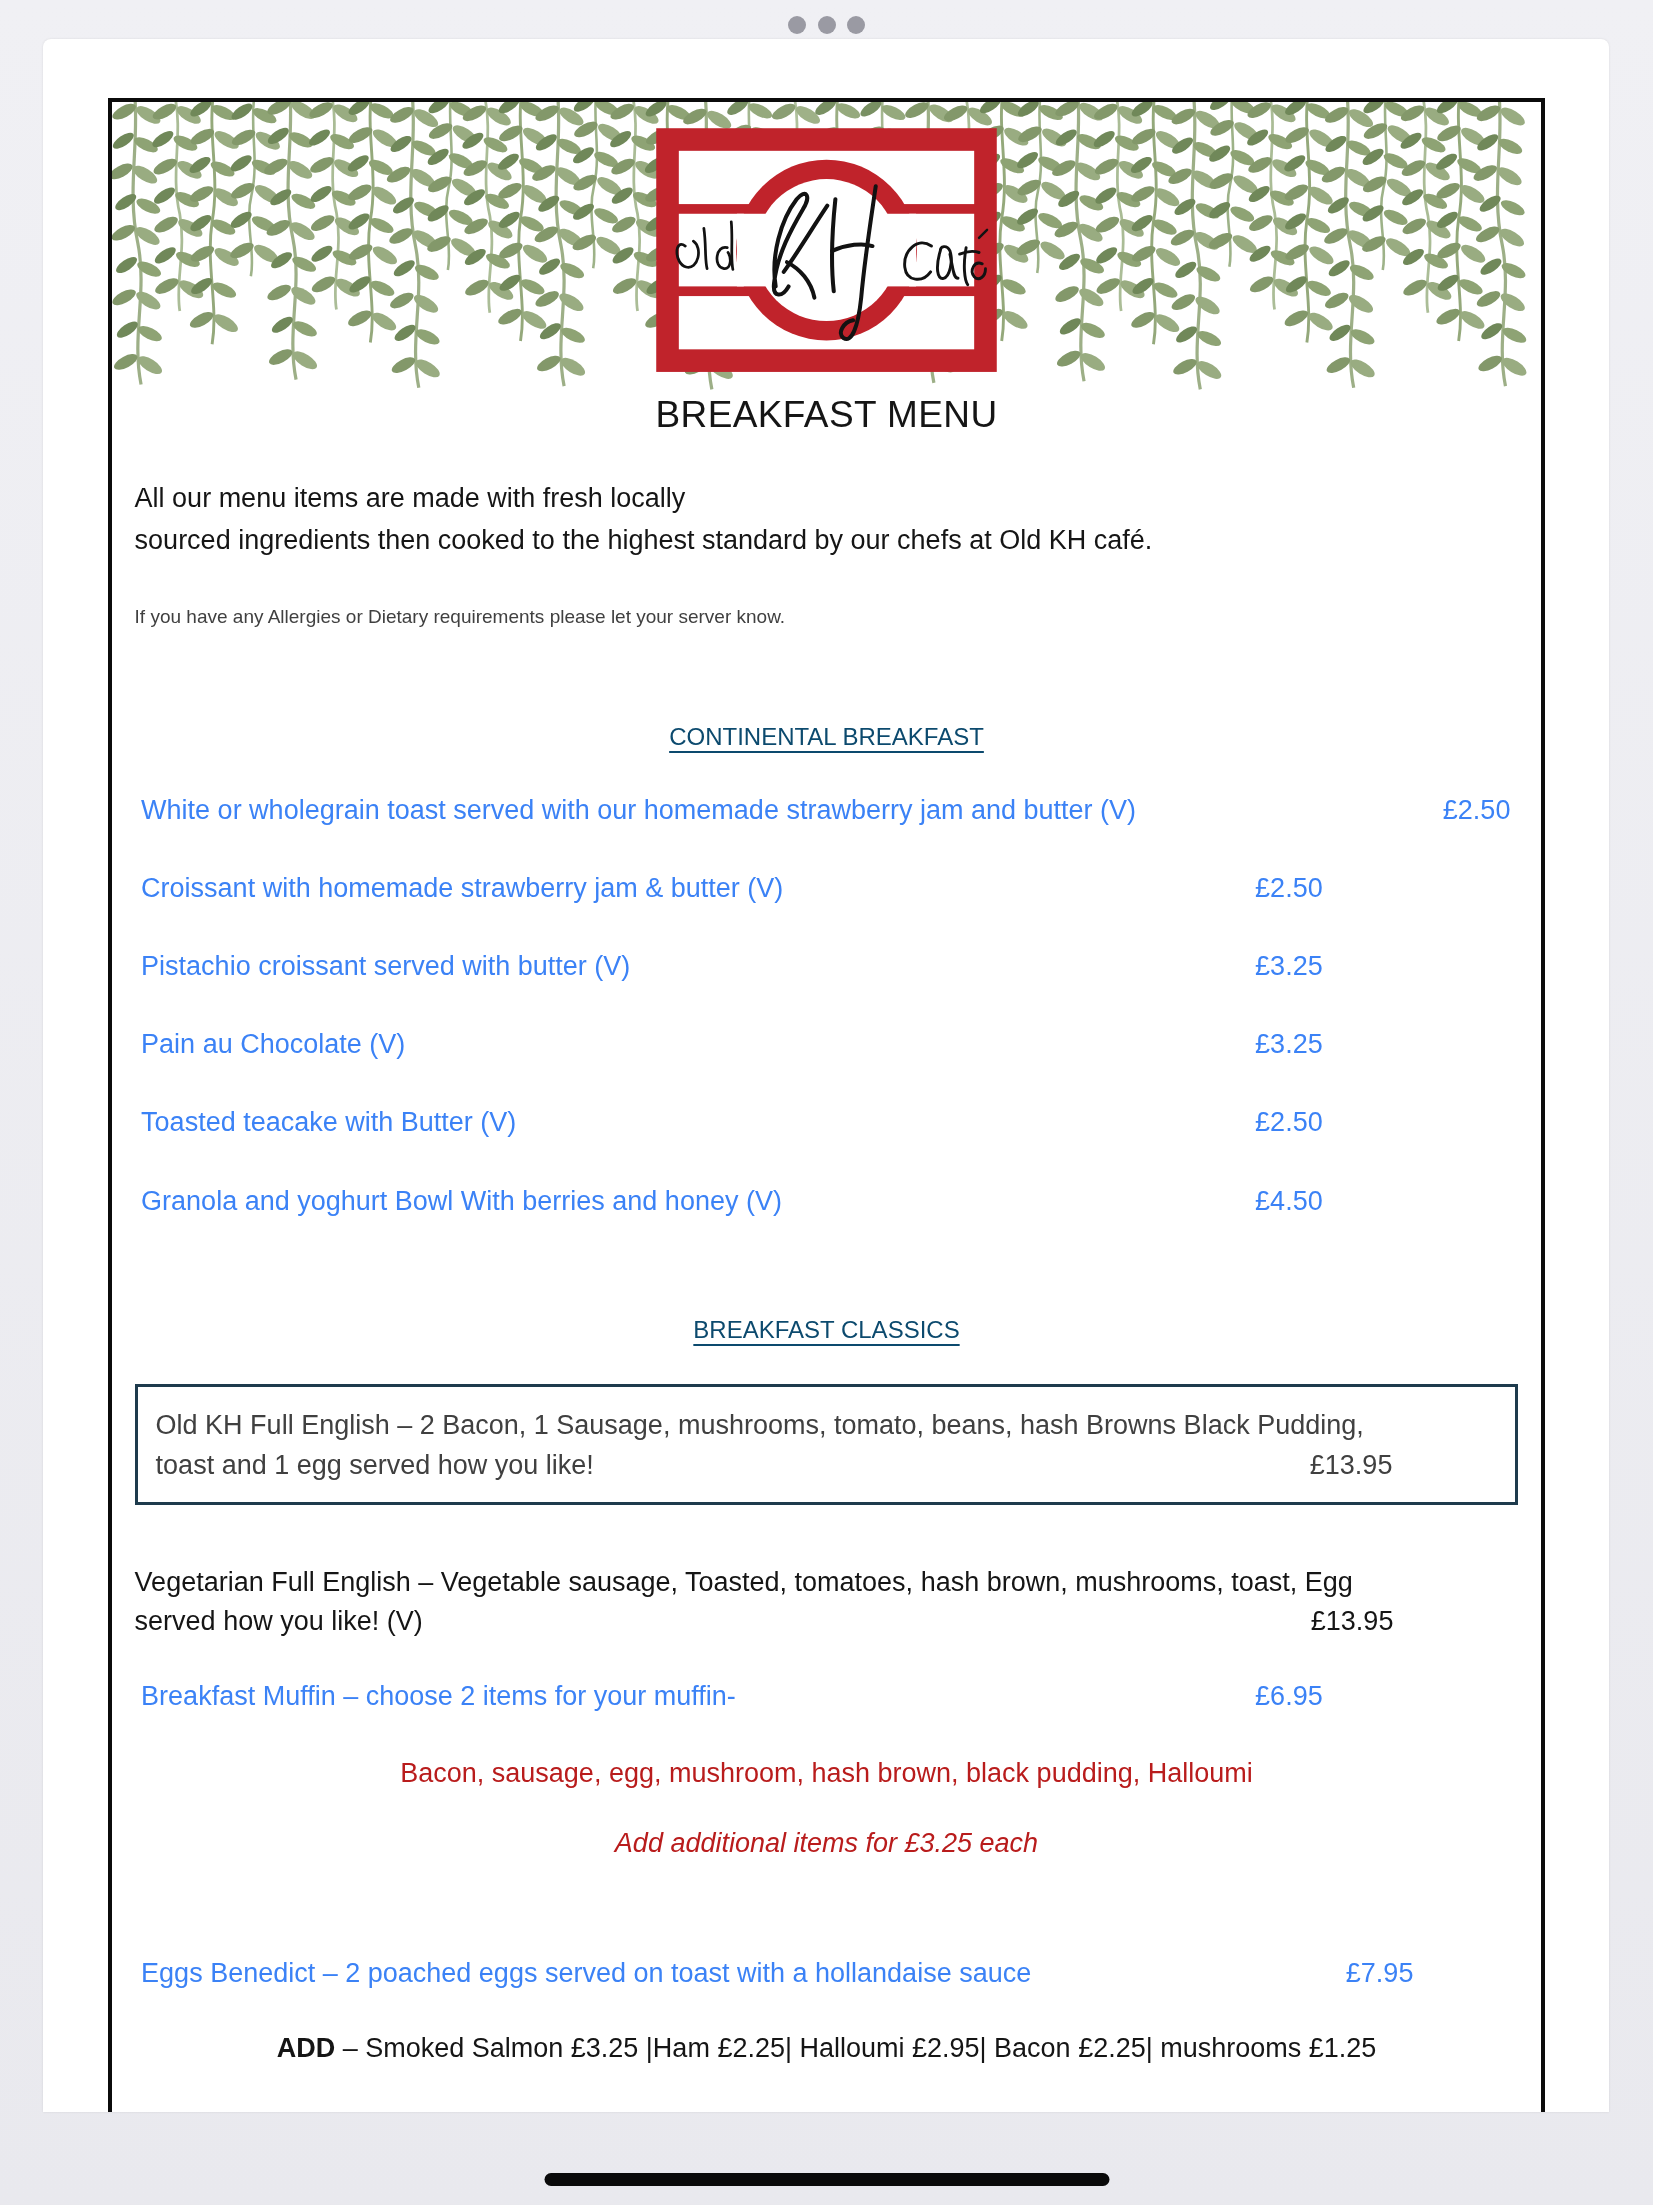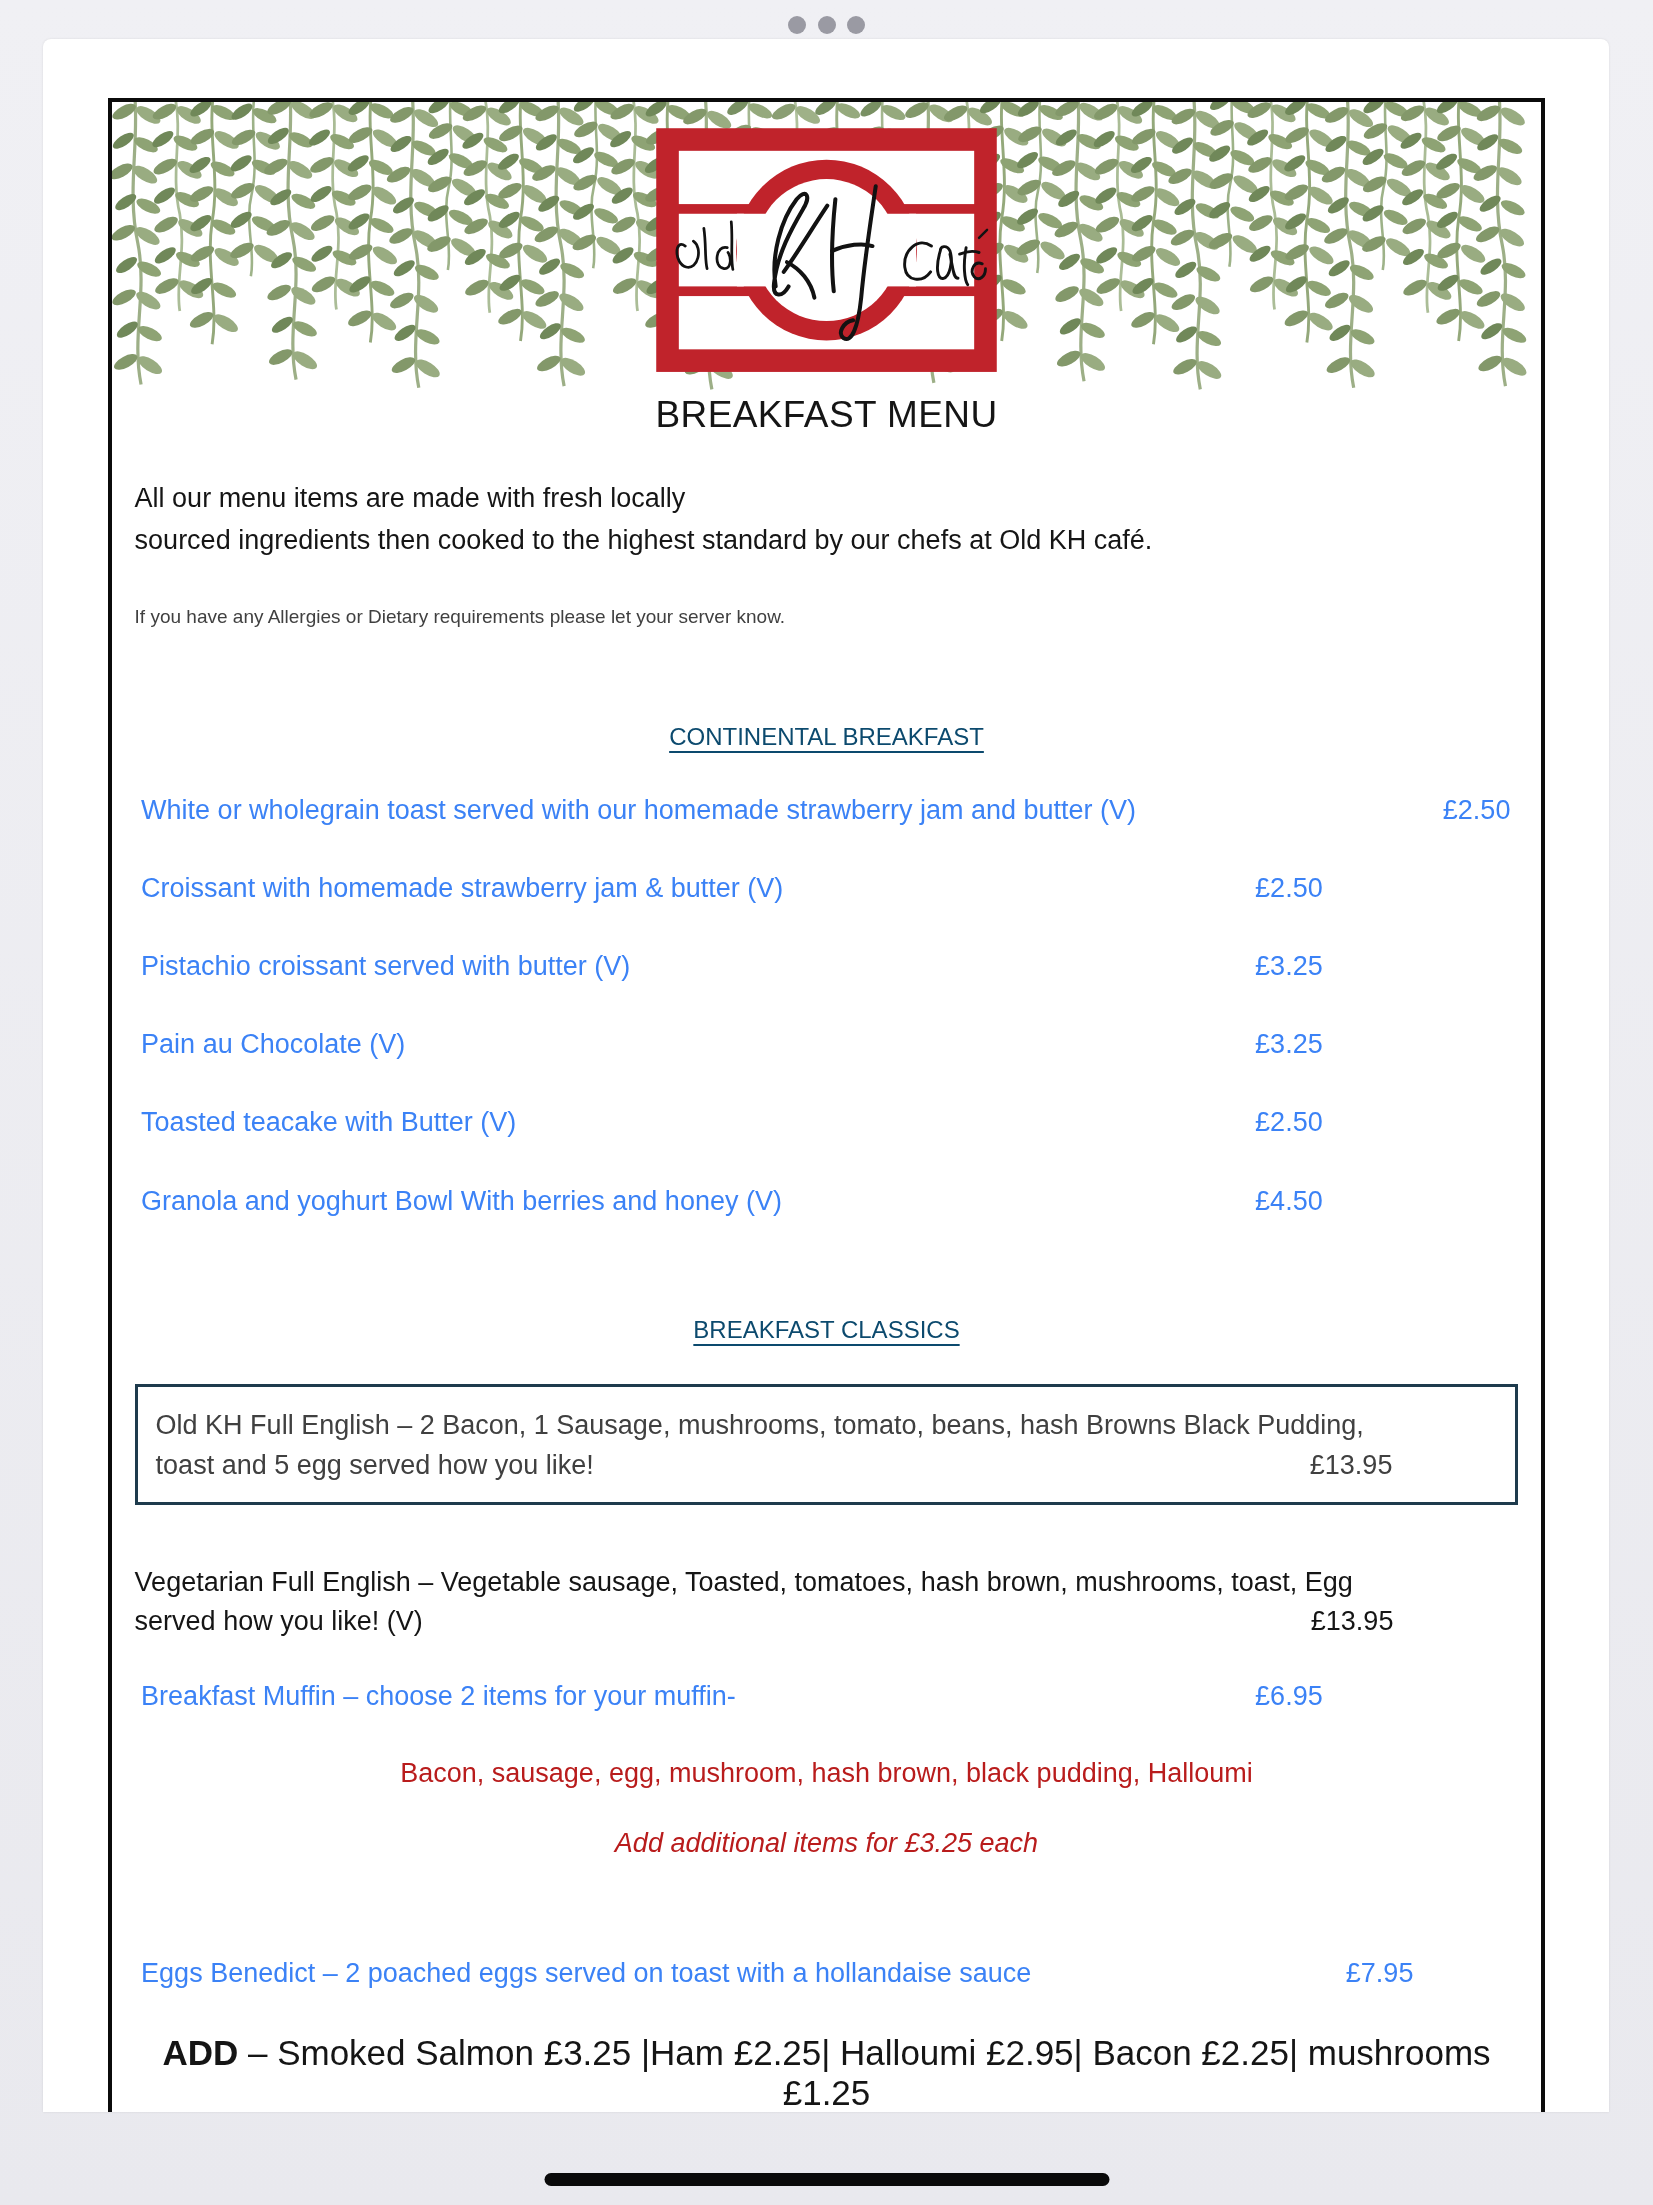--- a/index.html
+++ b/index.html
@@ -157,21 +157,21 @@
     font-size:27px;
     color:#b91c1c;
     margin:42px 0 0 0;
   }
   .center-note.italic { font-style:italic; margin-top:39px; }
 
   .spacer-lg { height:95px; }
 
   .add-line {
     text-align:center;
-    font-size:35px;
+    font-size:27px;
     color:#151515;
   }
   .add-line .bold { font-weight:bold; }
 
   
   #home-indicator {
     position:absolute;
     bottom:19.4px; left:50%;
     transform:translateX(-50%);
     width:565px; height:13px;
@@ -375,21 +375,21 @@
         <div class="menu-row col">
           <span class="desc">Granola and yoghurt Bowl With berries and honey (V)</span>
           <span class="price">£4.50</span>
         </div>
 
         <div class="section-heading">BREAKFAST CLASSICS</div>
 
         <div id="featured-item">
           <div>Old KH Full English – 2 Bacon, 1 Sausage, mushrooms, tomato, beans, hash Browns Black Pudding,</div>
           <div class="row2">
-            <span>toast and 5 egg served how you like!</span>
+            <span>toast and 1 egg served how you like!</span>
             <span class="price">£13.95</span>
           </div>
         </div>
 
         <div class="wrap-item">
           <div class="l1">Vegetarian Full English – Vegetable sausage, Toasted, tomatoes, hash brown, mushrooms, toast, Egg</div>
           <div class="l2">
             <span>served how you like! (V)</span>
             <span class="price">£13.95</span>
           </div>

